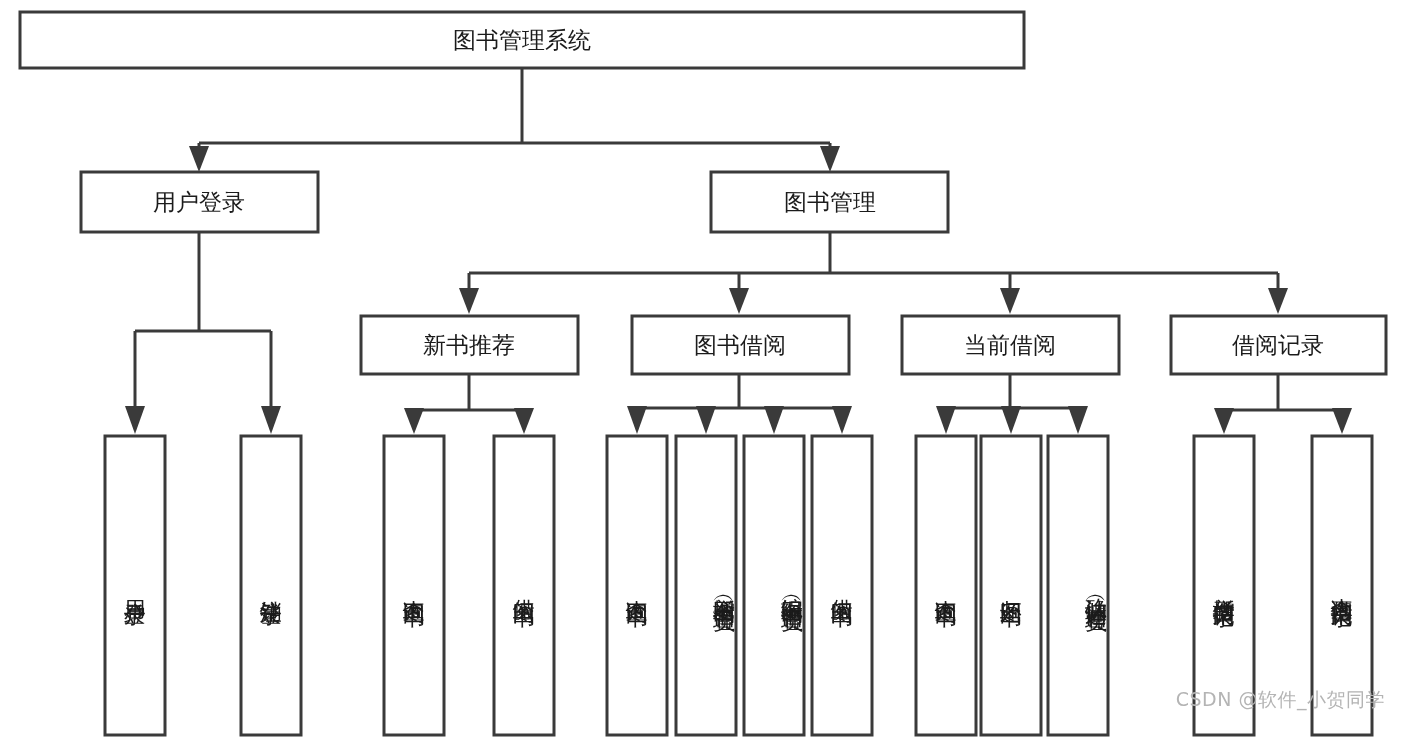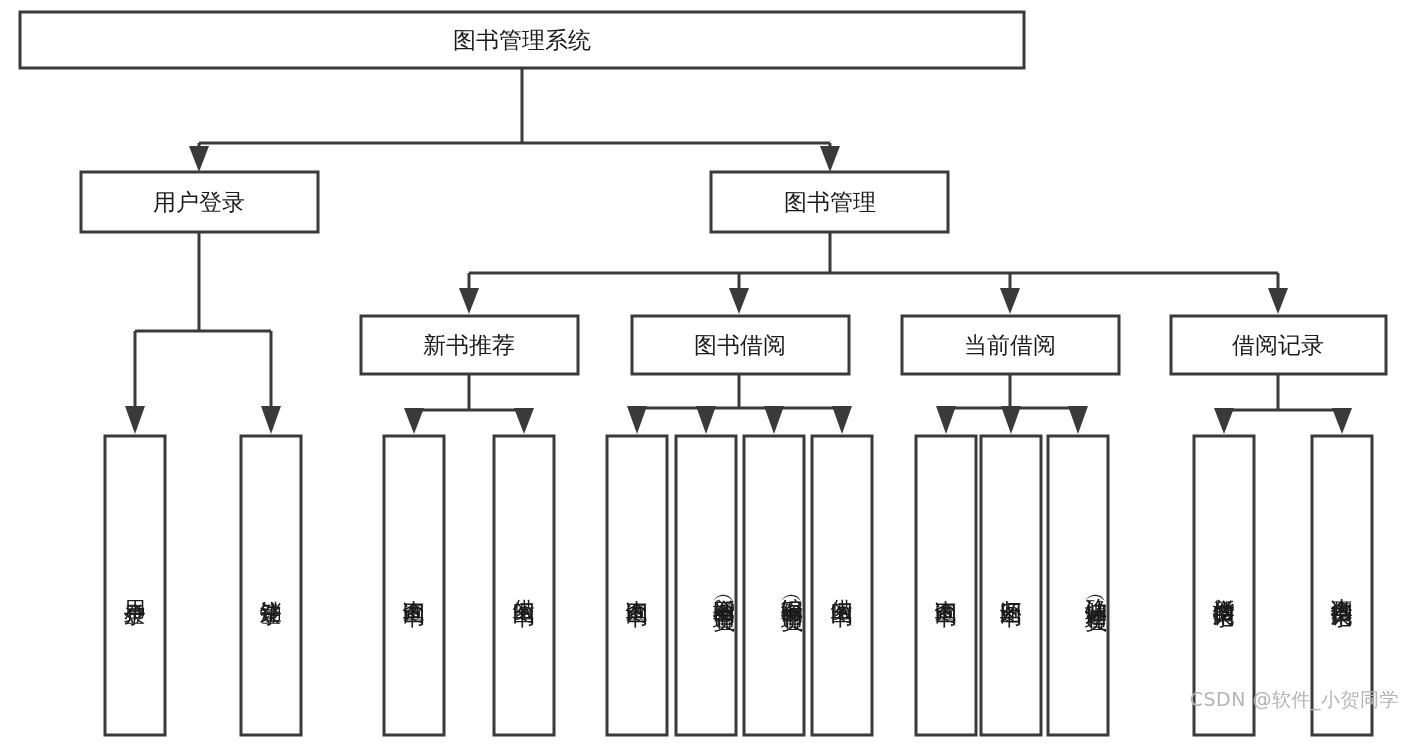--- a/index.html
+++ b/index.html
@@ -61,21 +61,21 @@
     letter-spacing: 2px;
     text-align: center;
     display: flex;
     align-items: center;
     justify-content: center;
     white-space: nowrap;
     user-select: none;
   }
   .watermark {
     position: absolute;
-    right: 6px;
+    right: 20px;
     bottom: 2px;
     font-family: "DejaVu Sans", "Liberation Sans", sans-serif;
     font-size: 19px;
     color: #b4b4b4;
     letter-spacing: 0.5px;
     white-space: nowrap;
     pointer-events: none;
   }
 </style>
 </head>

